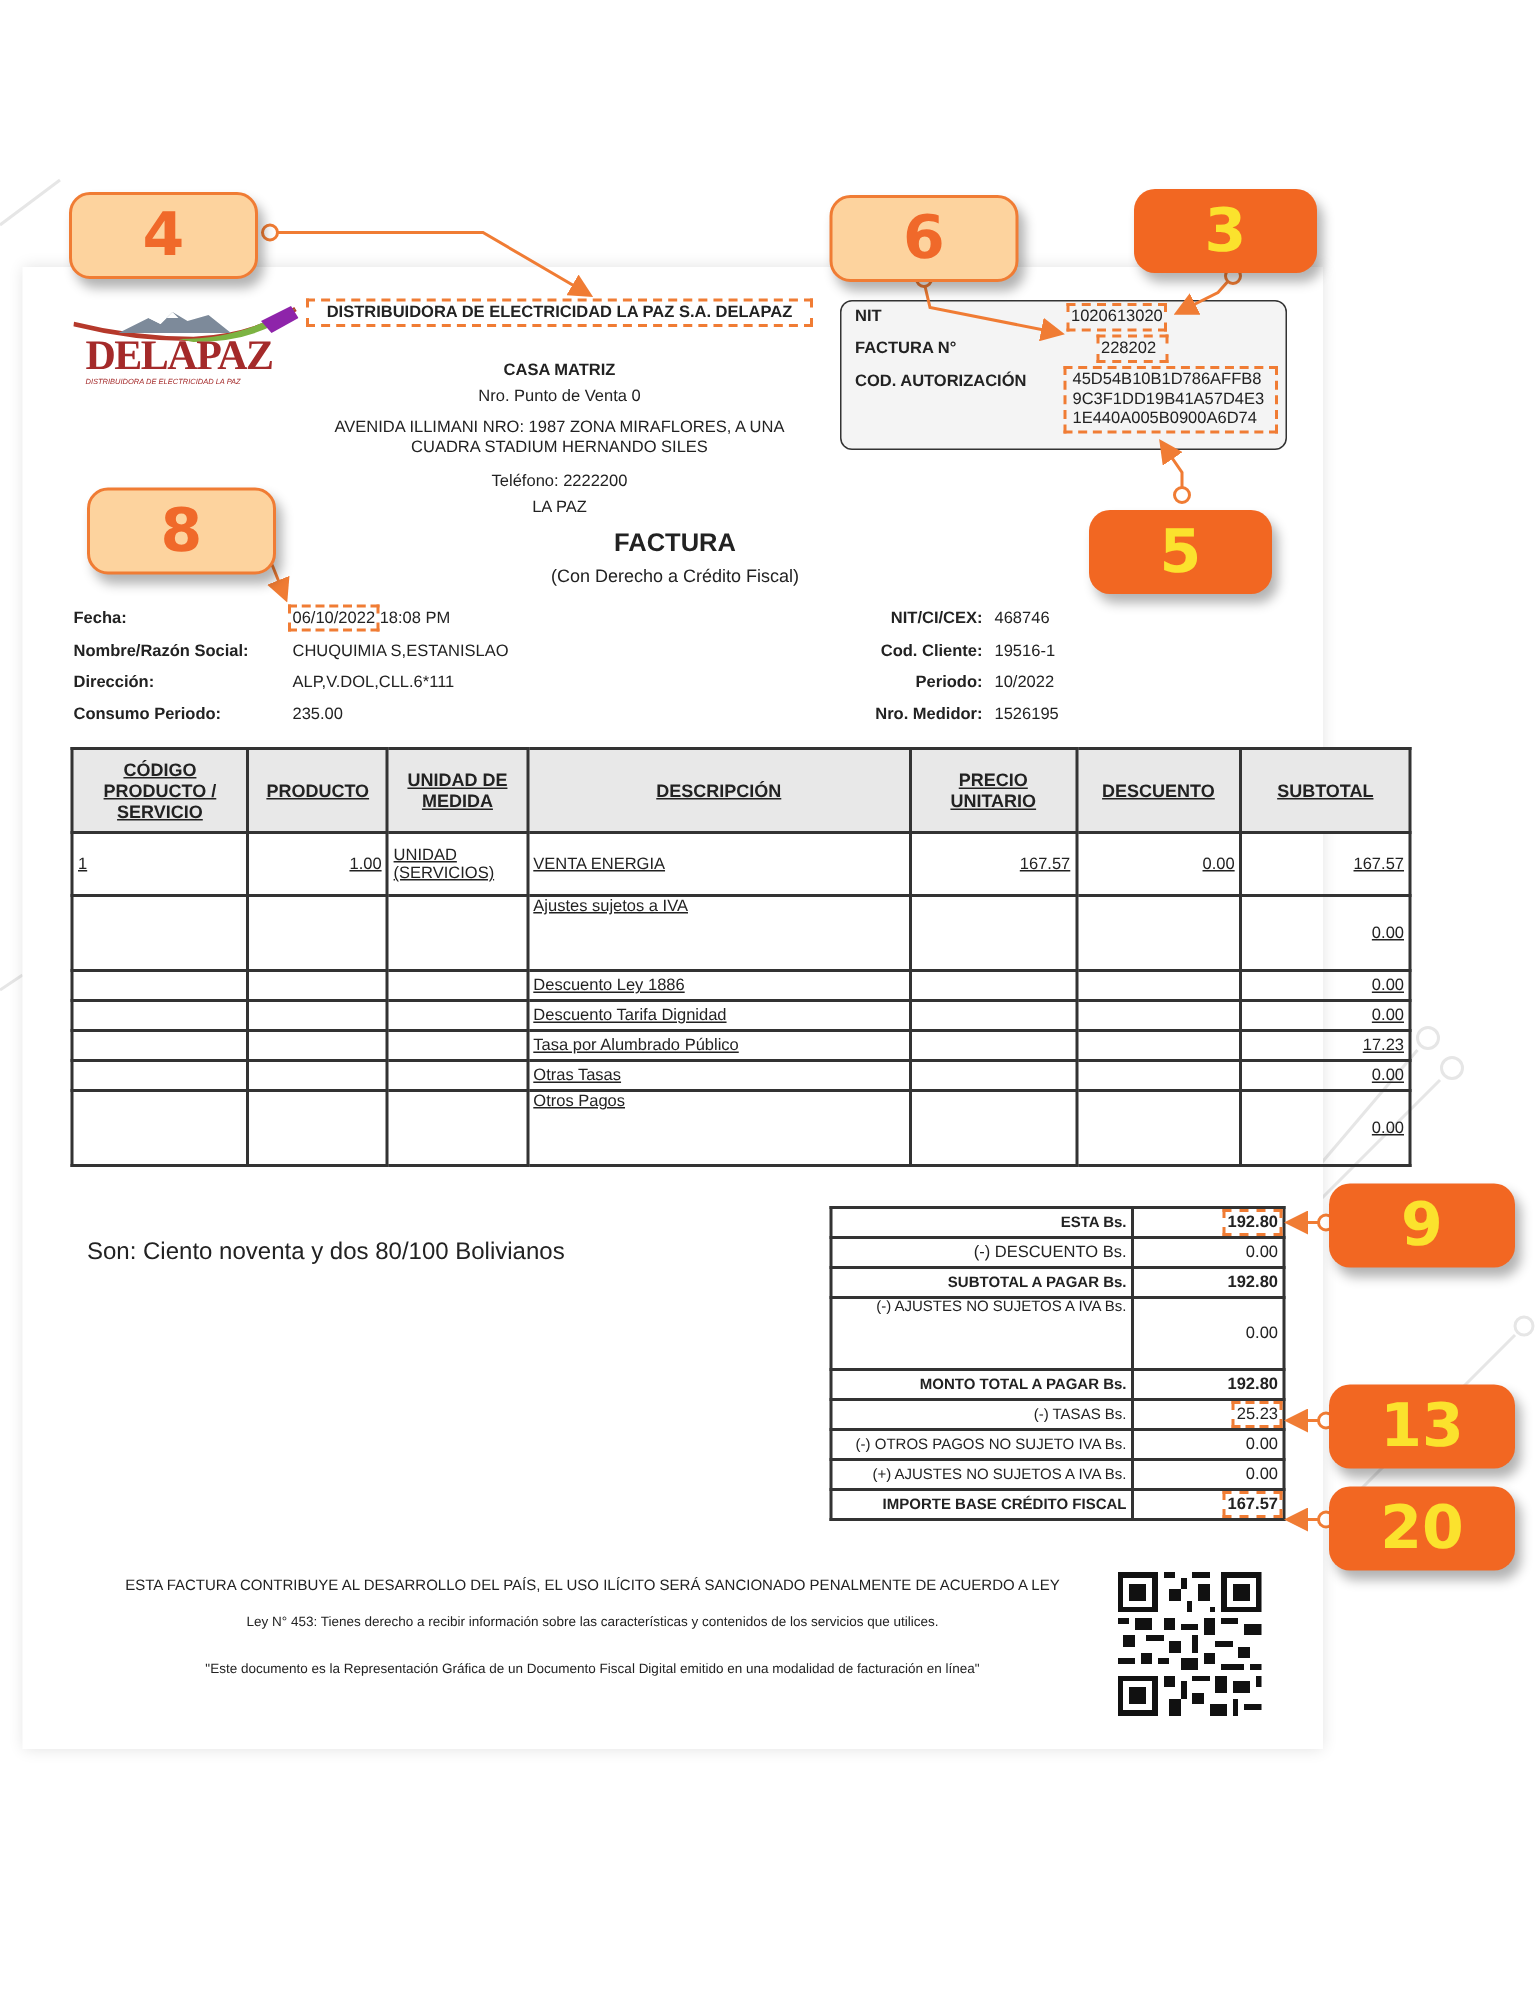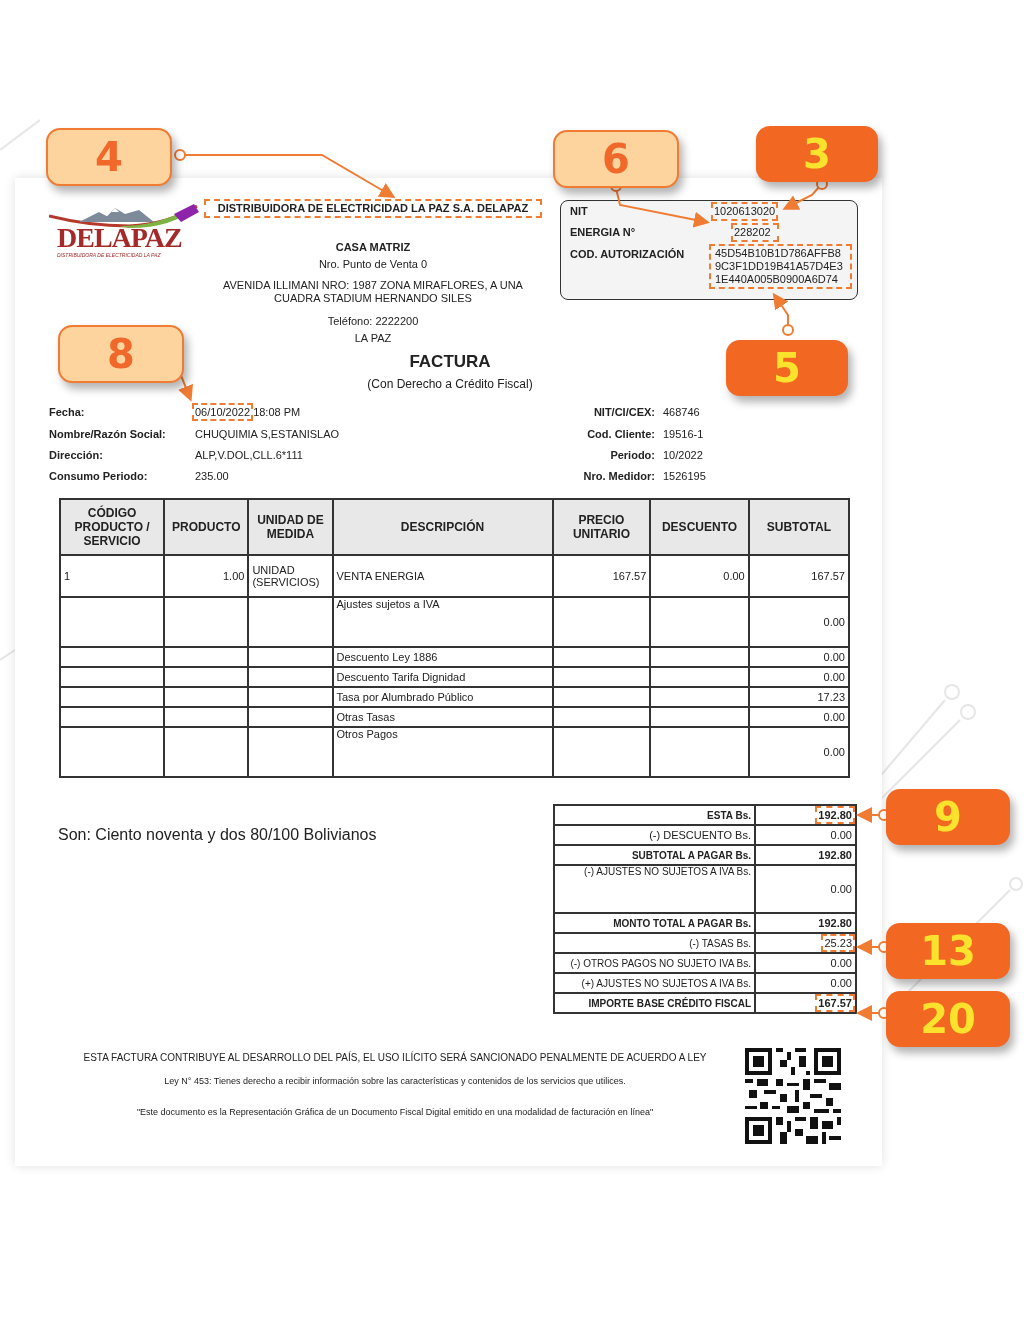--- a/index.html
+++ b/index.html
@@ -7,21 +7,21 @@
   .bg-deco{position:absolute;pointer-events:none;}
   .sheet{position:absolute;left:15px;top:178px;width:867px;height:988px;background:#fff;box-shadow:0 0 10px rgba(0,0,0,0.12);}
   .abs{position:absolute;}
   .txt{font-size:11px;line-height:13px;color:#222;}
   .b{font-weight:bold;}
   .center{text-align:center;}
   .dash{outline:2px dashed #f07c34;outline-offset:1px;}
   
   .idbox{position:absolute;left:545px;top:22px;width:296px;height:98px;border:1.5px solid #333;border-radius:8px;background:#f4f4f4;}
   
-  table.items{position:absolute;left:44px;top:320px;border-collapse:collapse;width:791px;}
+  table.items{position:absolute;left:32px;top:320px;border-collapse:collapse;width:894px;text-decoration:underline;}
   table.items th,table.items td{border:2px solid #333;font-size:11px;padding:0 3px;}
   table.items th{background:#e8e8e8;font-size:12px;font-weight:bold;text-align:center;line-height:14px;height:54px;}
   table.items td.num{text-align:right;}
   table.items td.desc{vertical-align:top;}
   table.totals{position:absolute;left:538px;top:626px;border-collapse:collapse;width:304px;}
   table.totals td{border:2px solid #333;font-size:10px;padding:0 3px;height:18px;}
   table.totals td.lab{text-align:right;width:193px;}
   table.totals td.val{text-align:right;font-size:11px;}
   
   .callout{position:absolute;border-radius:14px;display:flex;align-items:center;justify-content:center;font-weight:bold;font-family:"DejaVu Sans",sans-serif;box-shadow:4px 6px 8px rgba(0,0,0,0.3);}
@@ -64,21 +64,21 @@
   <div class="abs txt b center" style="left:200px;top:63px;width:316px;">CASA MATRIZ</div>
   <div class="abs txt center" style="left:200px;top:80px;width:316px;">Nro. Punto de Venta 0</div>
   <div class="abs txt center" style="left:170px;top:101px;width:376px;">AVENIDA ILLIMANI NRO: 1987 ZONA MIRAFLORES, A UNA</div>
   <div class="abs txt center" style="left:170px;top:114px;width:376px;">CUADRA STADIUM HERNANDO SILES</div>
   <div class="abs txt center" style="left:200px;top:137px;width:316px;">Teléfono: 2222200</div>
   <div class="abs txt center" style="left:200px;top:154px;width:316px;">LA PAZ</div>
 
   <div class="idbox">
     <div class="abs txt b" style="left:9px;top:4px;">NIT</div>
     <div class="abs txt dash" style="left:153px;top:4px;">1020613020</div>
-    <div class="abs txt b" style="left:9px;top:25px;">ENERGIA N°</div>
+    <div class="abs txt b" style="left:9px;top:25px;">FACTURA N°</div>
     <div class="abs txt dash" style="left:153px;top:25px;width:42px;margin-left:20px;">228202</div>
     <div class="abs txt b" style="left:9px;top:47px;">COD. AUTORIZACIÓN</div>
     <div class="abs dash" style="left:151px;top:46px;width:137px;">
       <div class="txt" style="padding-left:3px;">45D54B10B1D786AFFB8</div>
       <div class="txt" style="padding-left:3px;">9C3F1DD19B41A57D4E3</div>
       <div class="txt" style="padding-left:3px;">1E440A005B0900A6D74</div>
     </div>
   </div>
 
   <div class="abs b center" style="left:290px;top:174px;width:290px;font-size:17px;">FACTURA</div>

